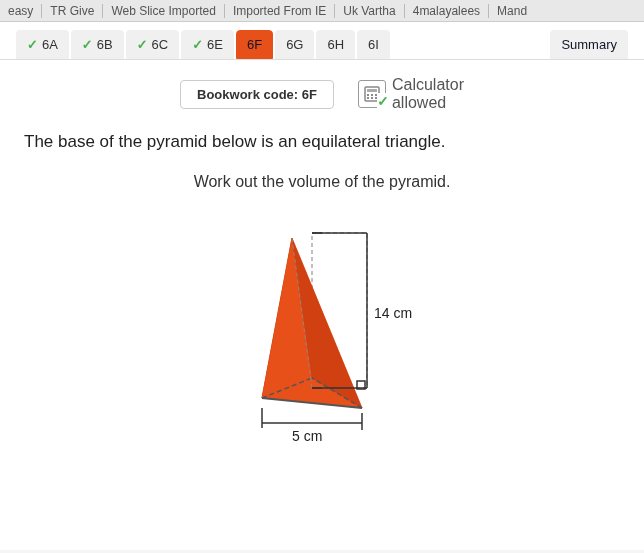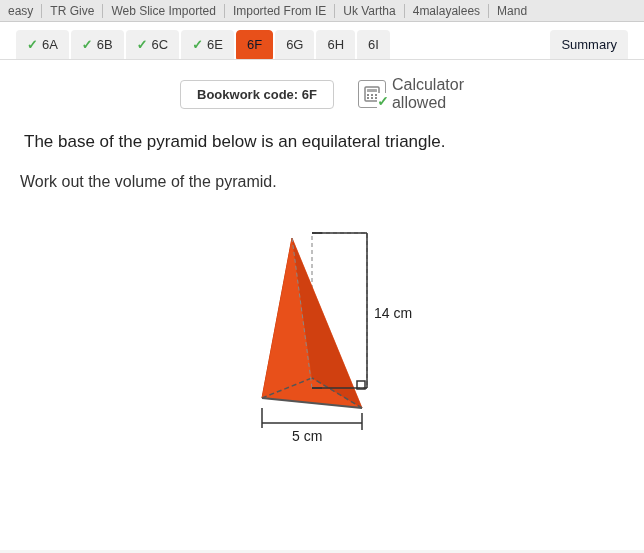--- a/index.html
+++ b/index.html
@@ -132,20 +132,21 @@
     .problem-text {
       font-size: 17px;
       color: #222;
       margin-bottom: 16px;
       padding-left: 4px;
       margin-top: 16px;
     }
     .instruction-text {
       font-size: 16px;
       color: #333;
+      text-align: center;
       line-height: 1.7;
       margin-bottom: 28px;
     }
     .instruction-text sup {
       font-size: 11px;
     }
 
     
     .diagram-area {
       display: flex;

